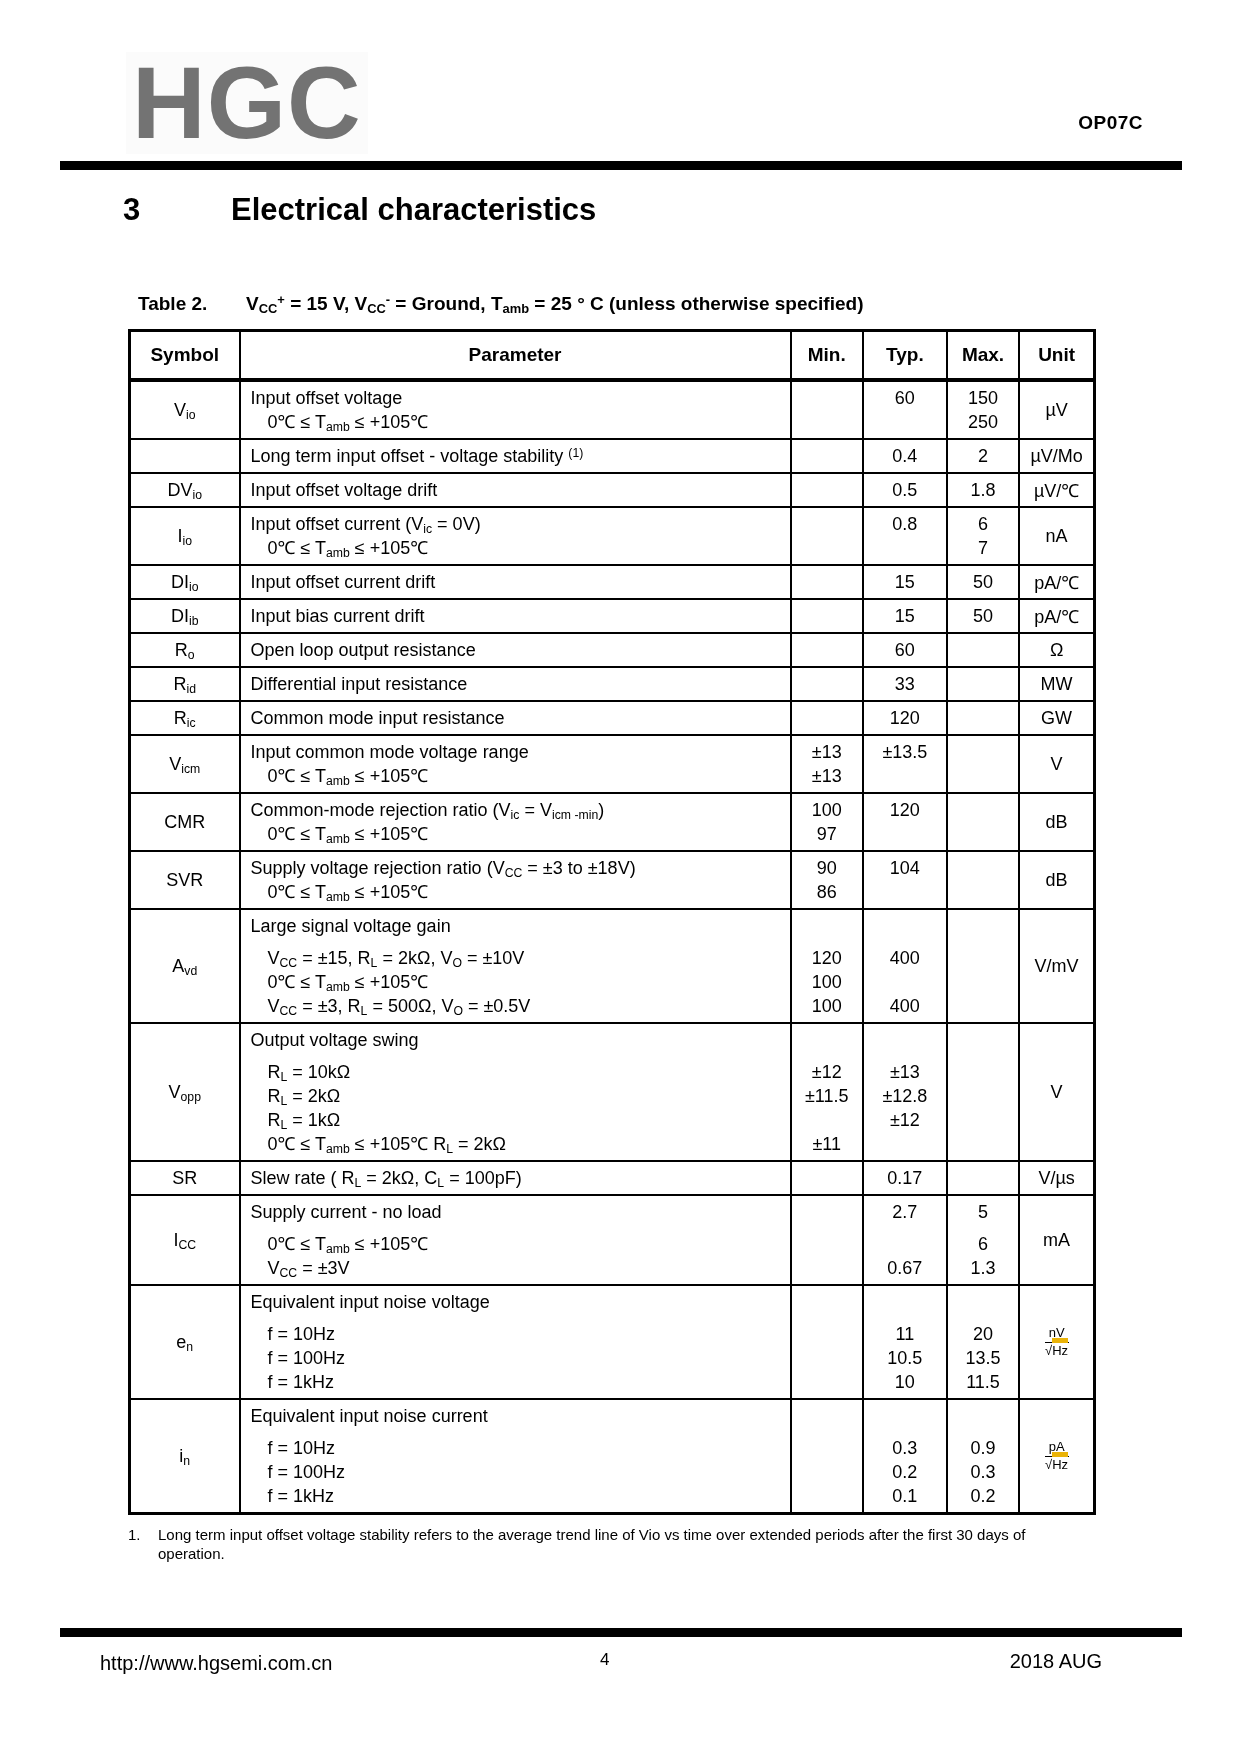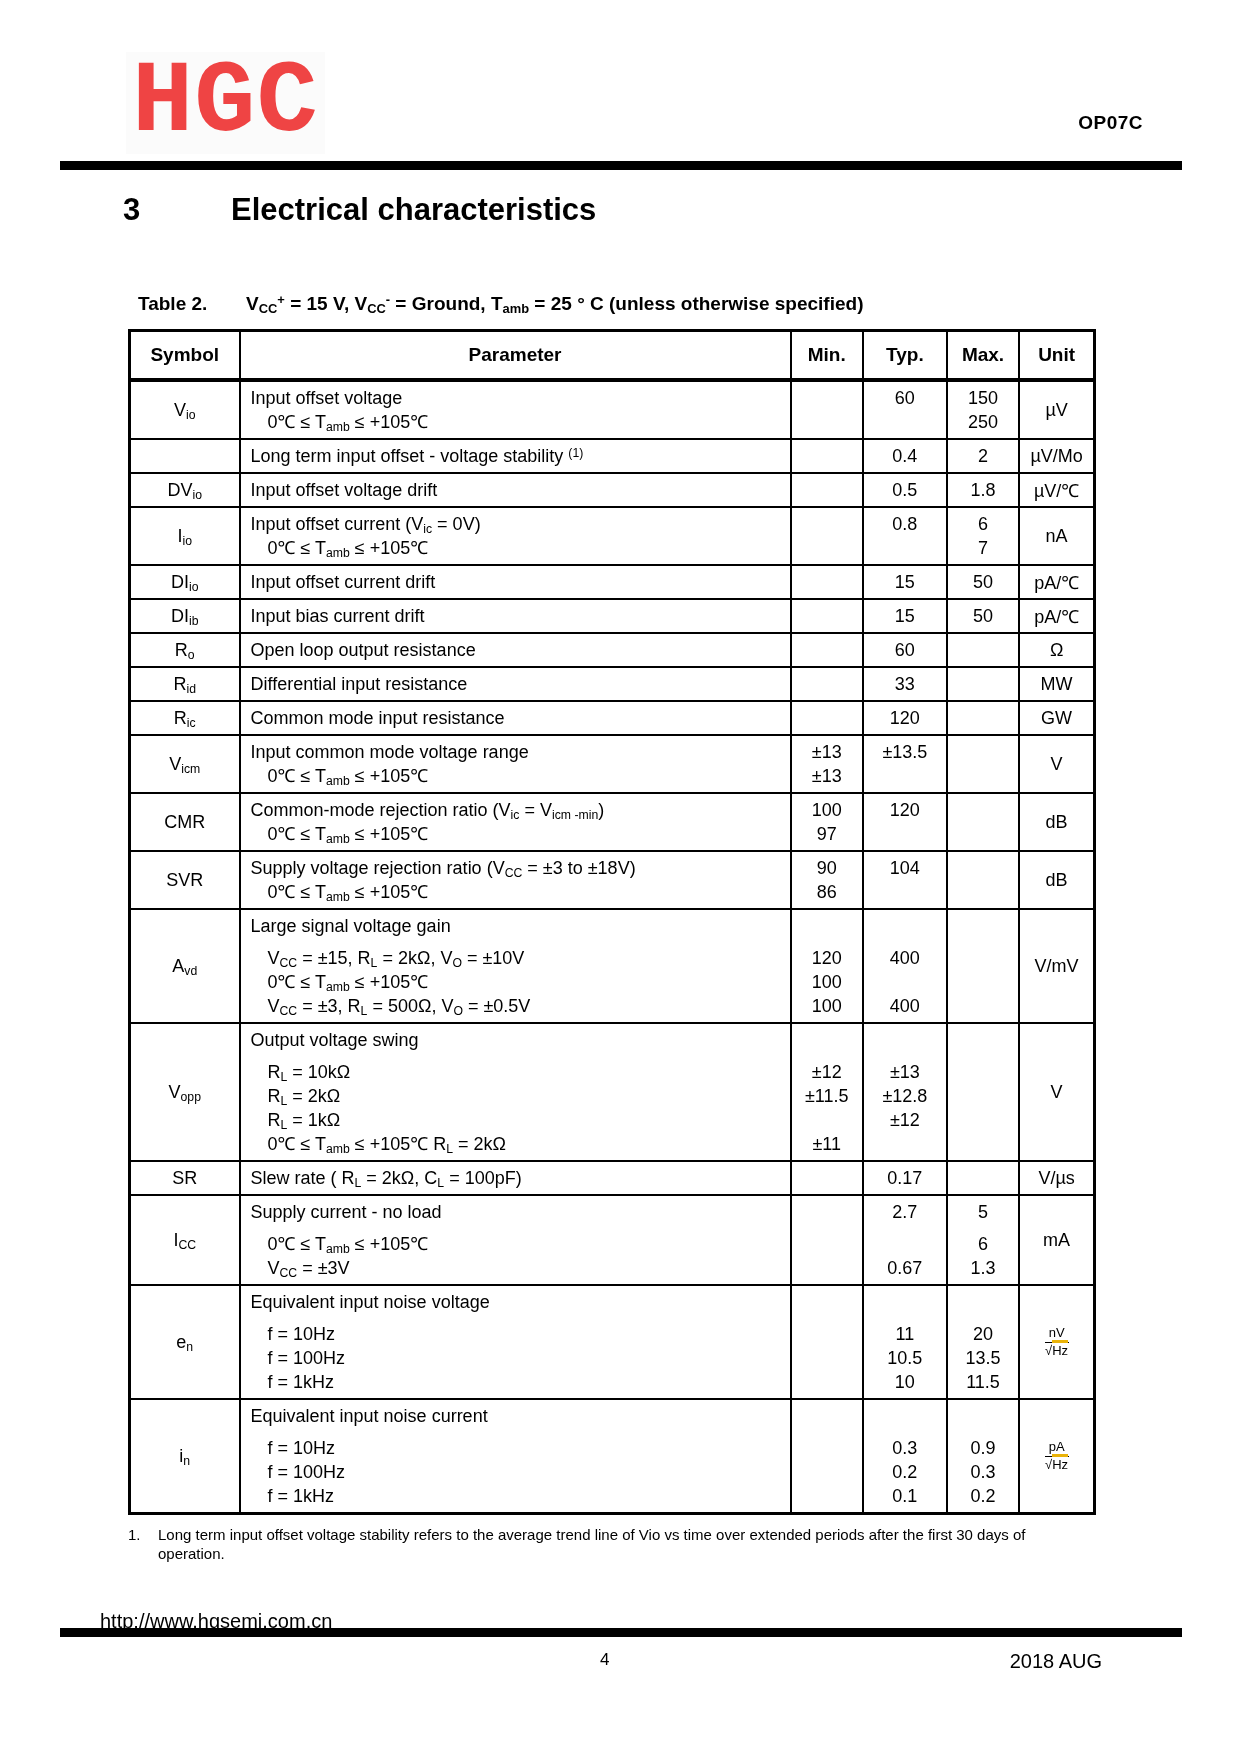--- a/index.html
+++ b/index.html
@@ -44,37 +44,37 @@
   .c-par{padding-left:10px;}
   .c-val{text-align:center;}
   .c-unit{text-align:center;vertical-align:middle;}
   .cl{line-height:24px;white-space:nowrap;overflow:visible;}
   .cl.ind{padding-left:17px;}
   tr.gap td .cl:nth-child(2){margin-top:8px;}
   
   .frac{display:inline-block;font-size:13px;line-height:1.15;vertical-align:middle;}
   .fr-num{display:block;border-bottom:1.5px solid #000;padding:0 4px 1px;}
   .fr-den{display:block;padding-top:1px;}
-  .ol{border-top:3px solid #eab308;}
+  .ol{border-top:5px solid #eab308;}
   
   .footnote{display:flex;margin-top:11px;font-size:15px;line-height:1.25;}
   .fn-num{width:30px;flex:0 0 30px;}
   .fn-text{width:912px;}
   
   .footer-rule{position:absolute;left:60px;right:58px;top:1628px;height:9px;background:#000;}
-  .footer-url{position:absolute;left:100px;top:1610px;font-size:20px;}
+  .footer-url{position:absolute;left:100px;top:1652px;font-size:20px;}
   .footer-page{position:absolute;left:600px;top:1650px;font-size:17px;}
   .footer-date{position:absolute;right:138px;top:1650px;font-size:20px;}
 </style>
 </head>
 <body>
 
 <div class="page">
 
-  <div class="logo" style="color: #ef4444; font-family: Liberation Mono, monospace;">HGC</div>
+  <div class="logo" style="color: #737373;">HGC</div>
   <div class="product">OP07C</div>
   <div class="header-rule"></div>
 
   <div class="section">
     <span class="sec-num">3</span><span class="sec-title">Electrical characteristics</span>
   </div>
 
   <div class="caption">
     <span class="cap-label">Table 2.</span><span class="cap-text">V<sub>CC</sub><sup>+</sup> = 15 V,  V<sub>CC</sub><sup>-</sup> = Ground, T<sub>amb</sub> = 25 ° C (unless otherwise specified)</span>
   </div>

